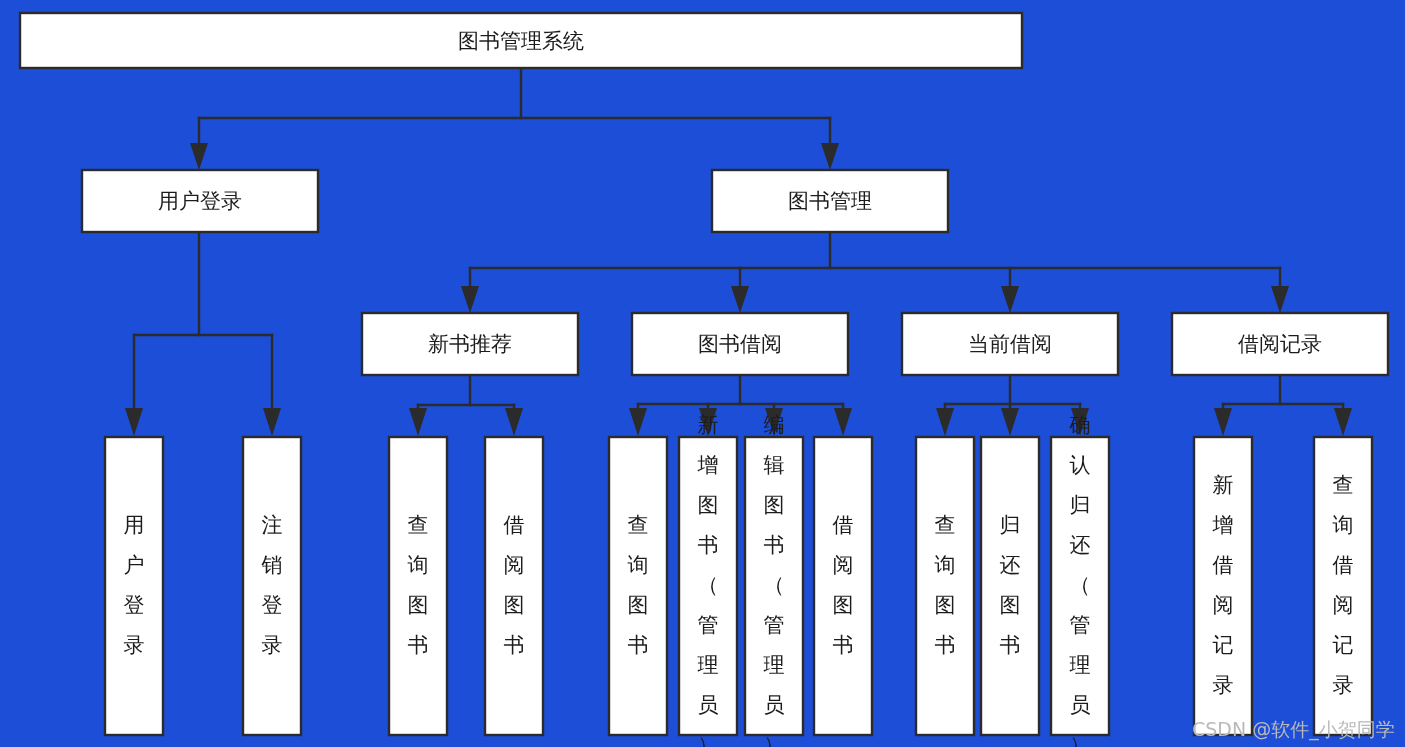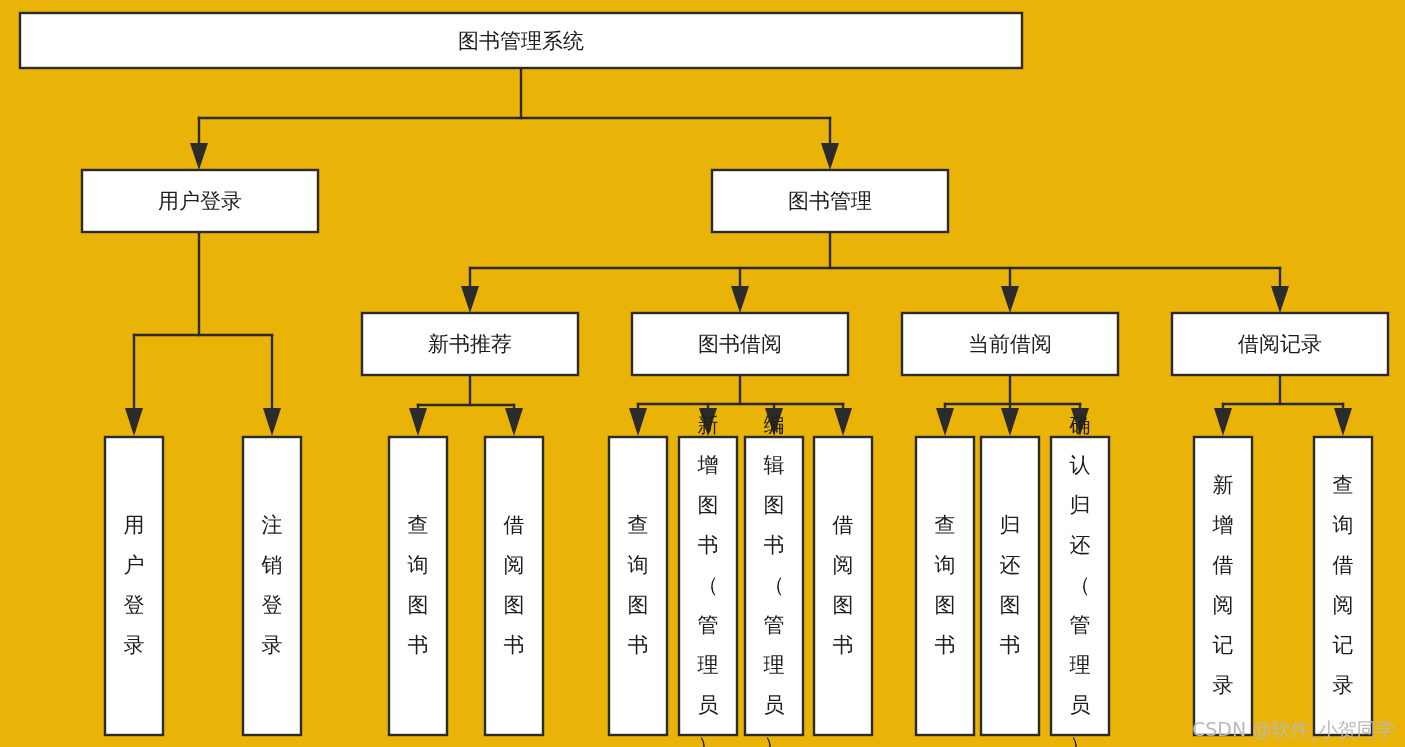--- a/index.html
+++ b/index.html
@@ -8,21 +8,21 @@
     padding: 0;
     background: #ffffff;
   }
   body {
     font-family: "DejaVu Sans", "Liberation Sans", sans-serif;
   }
   #diagram-root {
     position: relative;
     width: 1405px;
     height: 747px;
-    background: #eab308;
+    background: #1d4ed8;
     overflow: hidden;
   }
   svg.diagram-canvas {
     position: absolute;
     left: 0;
     top: 0;
     width: 1405px;
     height: 747px;
     display: block;
   }

